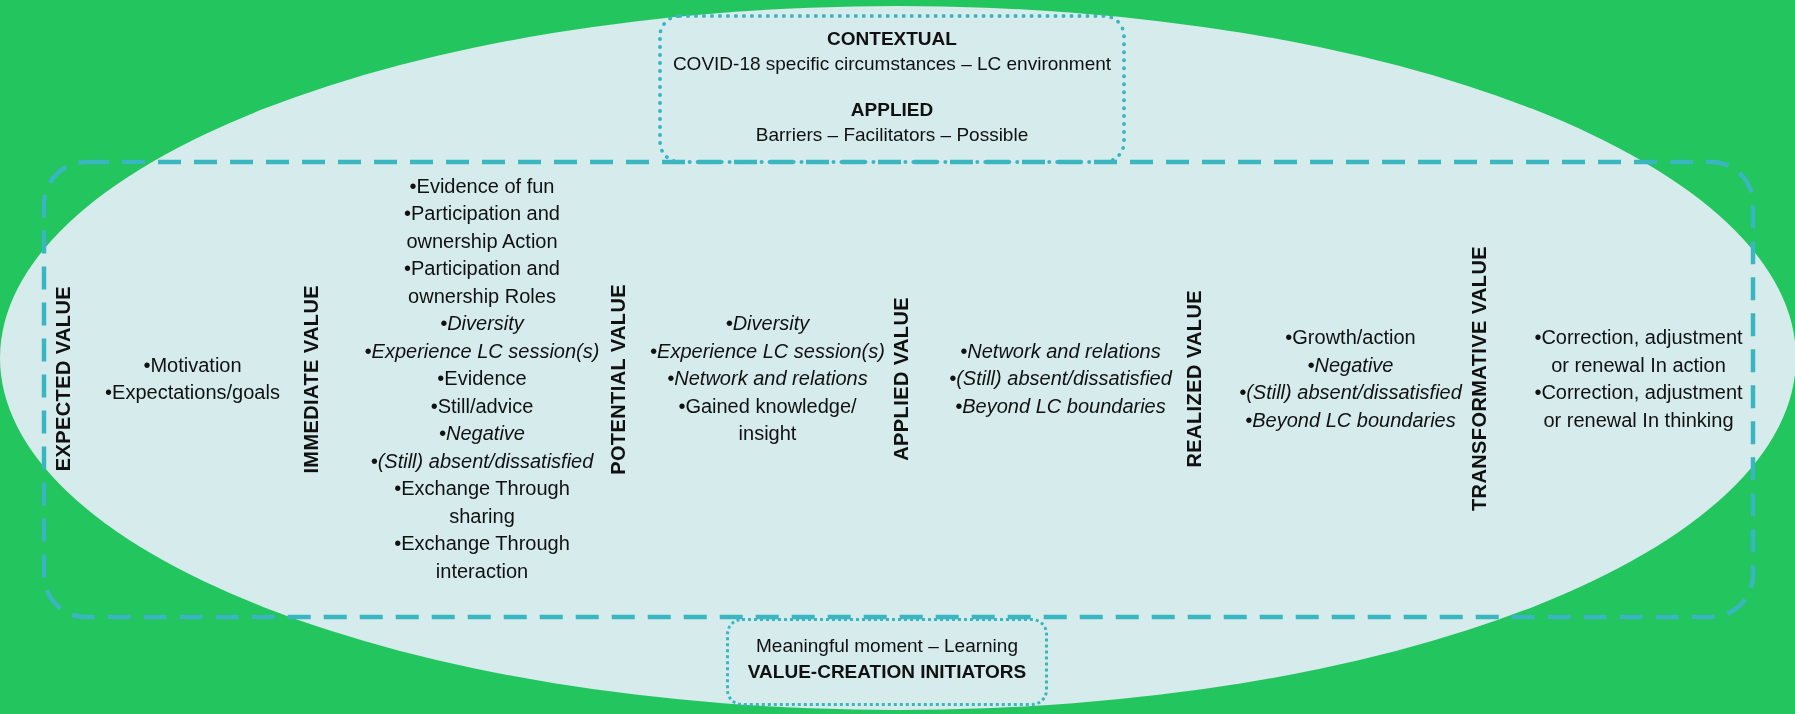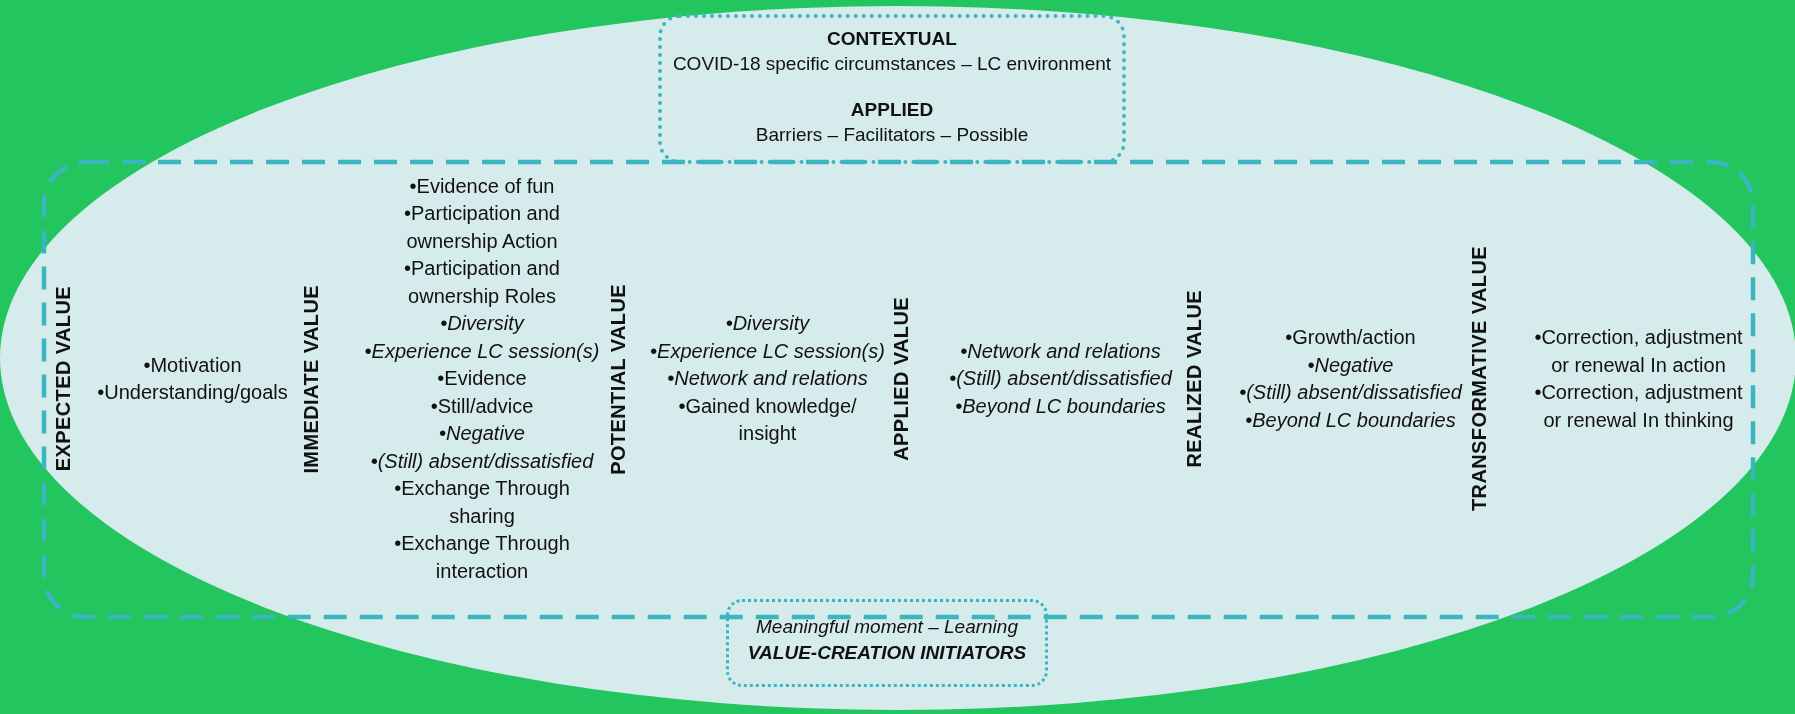--- a/index.html
+++ b/index.html
@@ -28,27 +28,26 @@
     font-size: 19px;
     line-height: 25px;
   }
   .top-box {
     left: 658px; top: 14px;
     width: 468px; height: 150px;
     border-radius: 22px;
     padding-top: 8px;
   }
   .bottom-box {
-    left: 726px; top: 599px;
+    left: 726px; top: 618px;
     width: 322px; height: 88px;
     border-radius: 16px;
     border-width: 3.5px;
     padding-top: 12px;
     line-height: 26px;
-    font-style: italic;
   }
   .bold { font-weight: 700; }
   .spacer { height: 21px; }
 
   
   .col {
     position: absolute;
     top: 150px;
     height: 458px;
     display: flex;
@@ -93,21 +92,21 @@
   <div class="dotted-box bottom-box" style="border-color: rgb(58, 182, 192);">
     <div>Meaningful moment – Learning</div>
     <div class="bold">VALUE-CREATION INITIATORS</div>
   </div>
 
   <div id="columns-root">
       <div class="col" style="left: 52px; width: 252px;">
         <div class="col-label">EXPECTED VALUE</div>
         <div class="col-list">
           <div class="col-item">•Motivation</div>
-          <div class="col-item">•Understanding/goals</div>
+          <div class="col-item">•Expectations/goals</div>
         </div>
       </div>
       <div class="col" style="left: 300px; width: 335px;">
         <div class="col-label">IMMEDIATE VALUE</div>
         <div class="col-list">
           <div class="col-item">•Evidence of fun</div>
           <div class="col-item">•Participation and<br>ownership Action</div>
           <div class="col-item">•Participation and<br>ownership Roles</div>
           <div class="col-item italic">•Diversity</div>
           <div class="col-item italic">•Experience LC session(s)</div>

